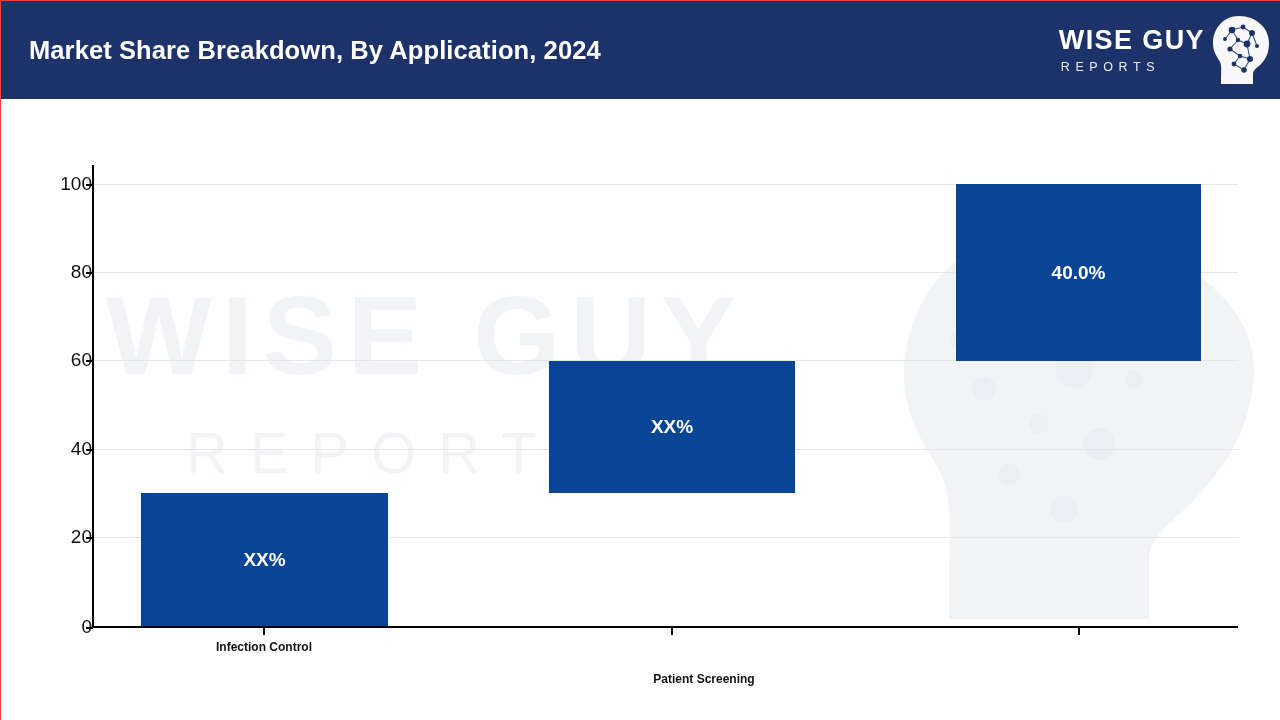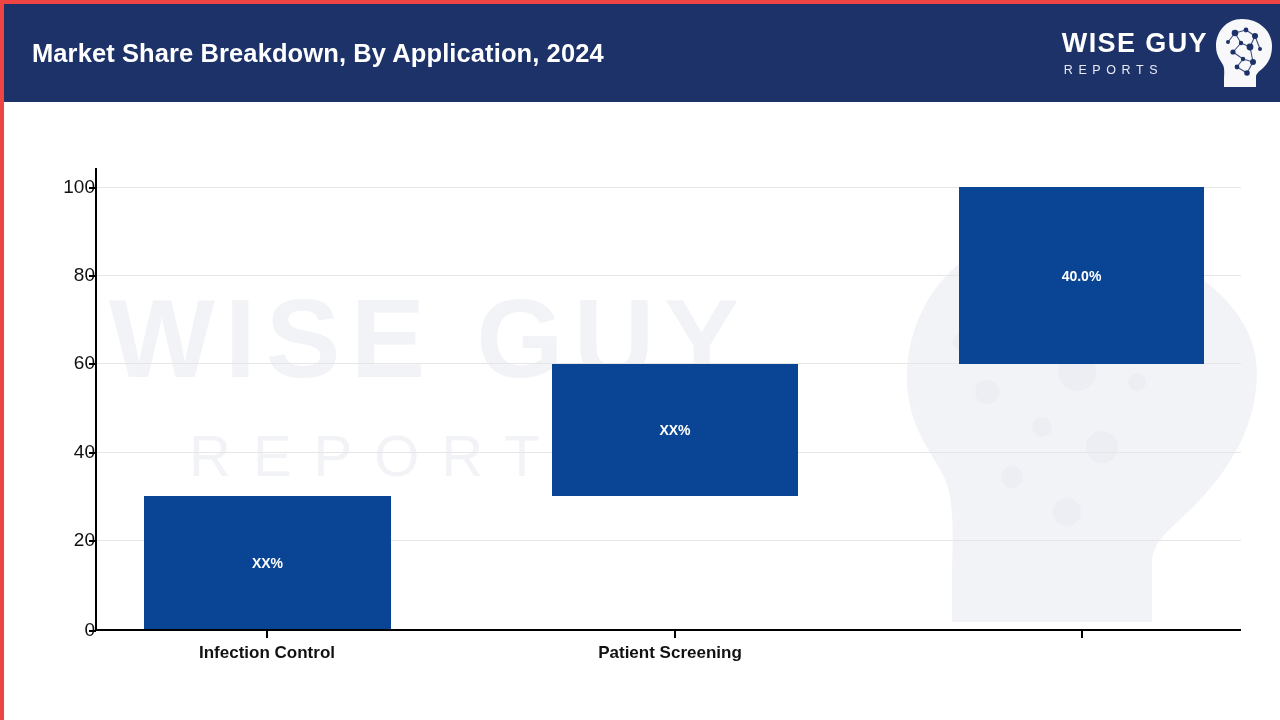--- a/index.html
+++ b/index.html
@@ -6,21 +6,21 @@
   html, body {
     width: 1280px; height: 720px;
     font-family: "Liberation Sans", sans-serif;
     background: #ffffff;
     overflow: hidden;
   }
   #page {
     position: relative;
     width: 1280px; height: 720px;
     background: #ffffff;
-    border: 4px solid #ef4444;
+    border: 1px solid #ef4444;
   }
 
   
   #header {
     position: absolute;
     left: 0; top: 0;
     width: 1280px; height: 98px;
     background: #1d3269;
     display: flex;
     align-items: center;
@@ -138,35 +138,35 @@
   
   .bar {
     position: absolute;
     background: #0a4595;
     display: flex;
     align-items: center;
     justify-content: center;
   }
   .bar-label {
     color: #ffffff;
-    font-size: 14px;
+    font-size: 19px;
     font-weight: bold;
     text-align: center;
   }
   .xtick-mark {
     position: absolute;
     top: 529px;
     width: 2px; height: 7px;
     background: #000000;
   }
   .cat-label {
     position: absolute;
     top: 540px;
     text-align: center;
-    font-size: 17px;
+    font-size: 12px;
     font-weight: bold;
     color: #111111;
     line-height: 1.35;
   }
 </style>
 </head>
 <body>
 
 <div id="page">
 
@@ -277,16 +277,16 @@
     </div>
     <div class="bar" style="left:955px; top:85px; width:245px; height:177px;">
       <span class="bar-label">40.0%</span>
     </div>
 
     <div class="xtick-mark" style="left:262px;"></div>
     <div class="xtick-mark" style="left:670px;"></div>
     <div class="xtick-mark" style="left:1077px;"></div>
 
     <div class="cat-label" style="left:142px; width:242px;">Infection Control</div>
-    <div class="cat-label" style="left:545px; width:242px;">Patient Screening</div>
+    <div class="cat-label" style="left:582px; width:242px;margin-top:32px;">Patient Screening</div>
 
   </div>
 </div>
 
 </body></html>

